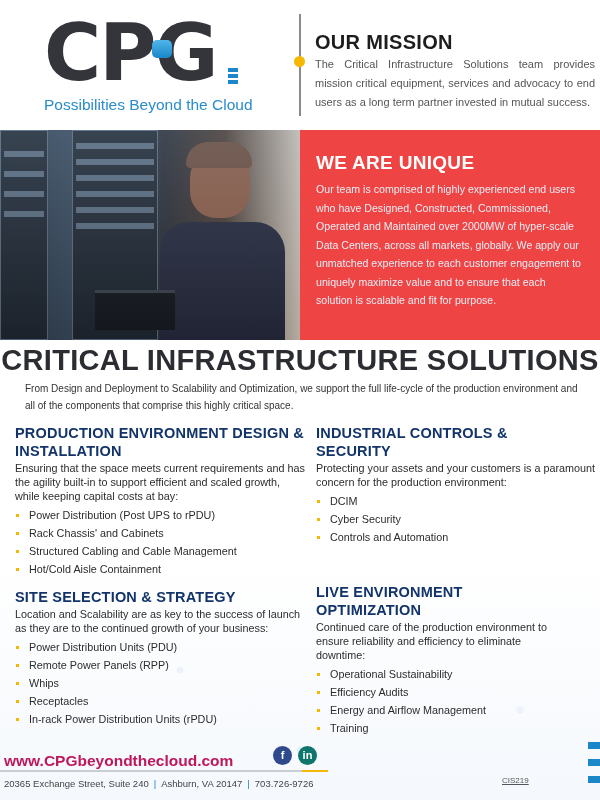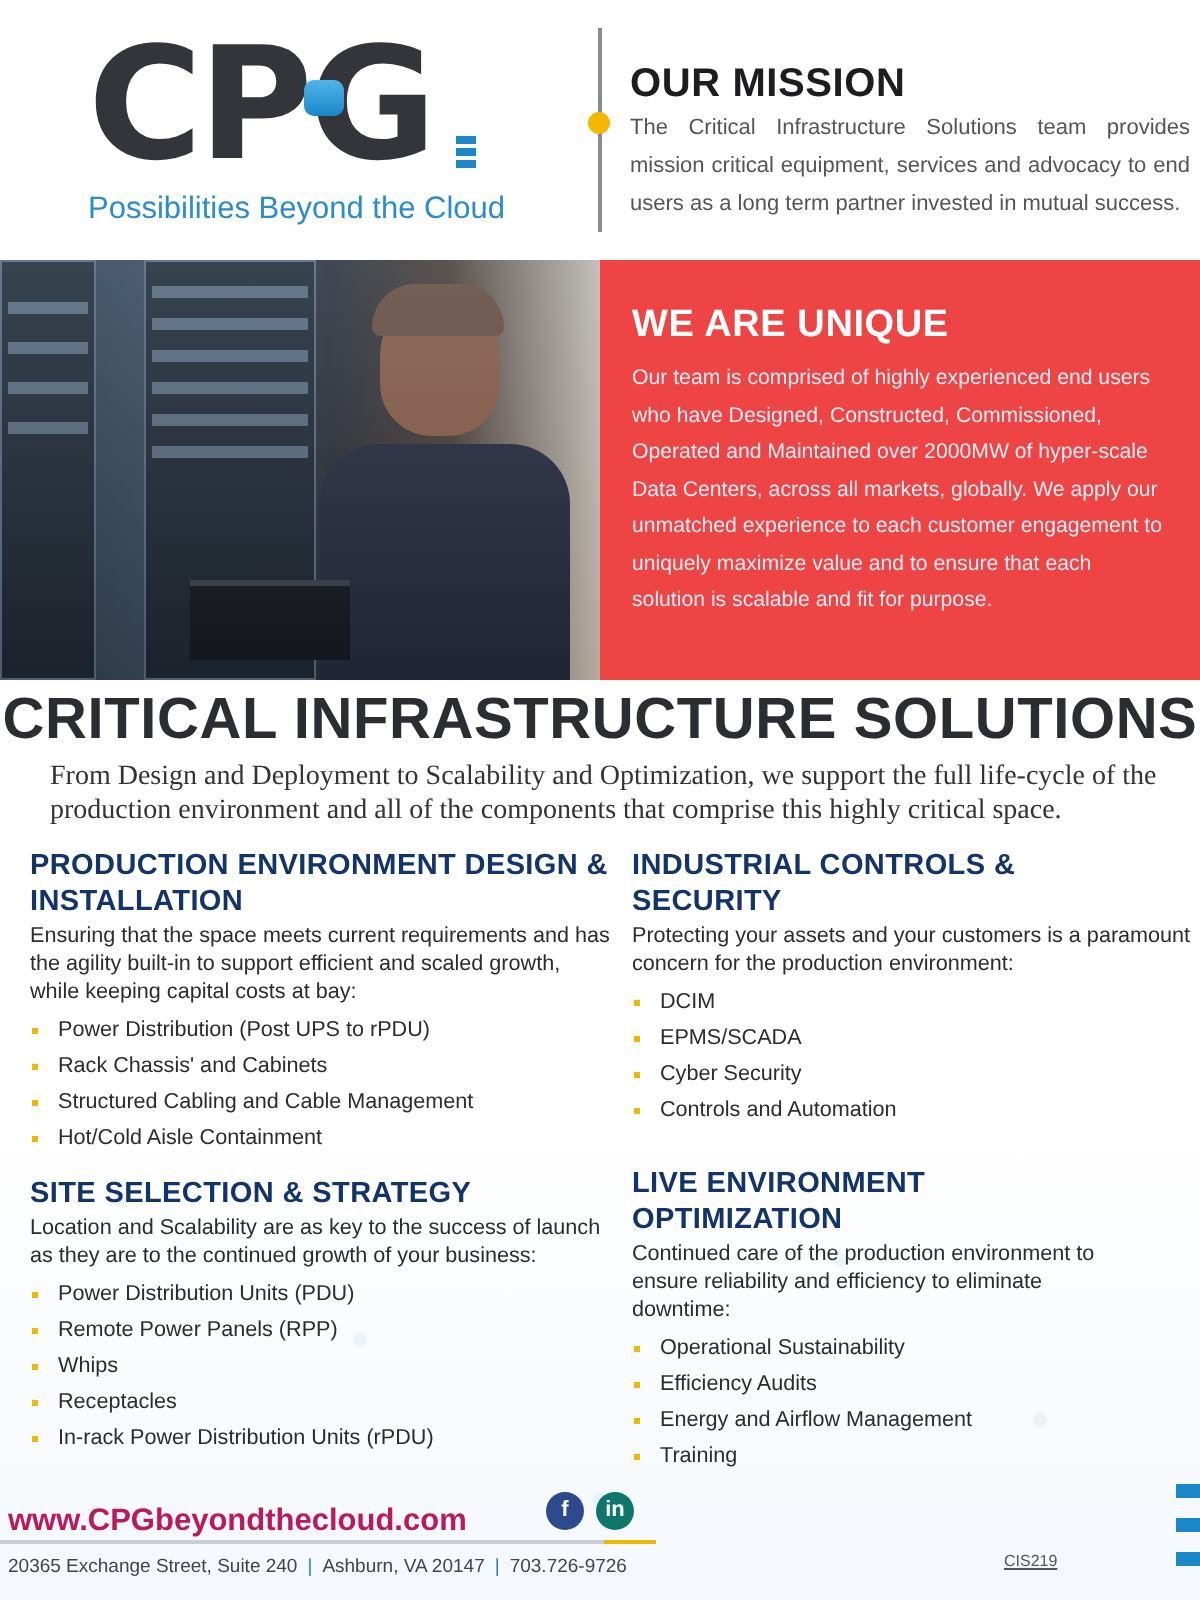--- a/index.html
+++ b/index.html
@@ -66,21 +66,21 @@
   }
   .unique-title { font-size: 19px; color: #ffffff; letter-spacing: 0.3px; margin-bottom: 6px; }
   .unique-text { font-size: 10.6px; line-height: 18.5px; color: #e8edf6; }
 
   
   .cis-title {
     position: absolute; left: 0; top: 344px; width: 600px; text-align: center;
     font-size: 29px; color: #2c2d33; letter-spacing: 0.3px;
   }
   .cis-intro {
-    position: absolute; left: 25px; top: 380px; width: 560px; font-size: 14px; line-height: 17px; color: #333; font-family: Liberation Serif, serif;
+    position: absolute; left: 25px; top: 380px; width: 560px; font-size: 10px; line-height: 17px; color: #333;
   }
 
   
   .col { position: absolute; width: 290px; z-index: 1; }
   .col-left { left: 15px; }
   .col-right { left: 316px; }
   .sec-title { font-size: 14.5px; font-weight: bold; color: #12346a; line-height: 18px; letter-spacing: 0.2px; }
   .sec-desc { font-size: 10.8px; line-height: 14px; color: #2c2c2c; margin-top: 1px; }
   .bullets { list-style: none; margin-top: 3px; }
   .bullets li { position: relative; padding-left: 14px; font-size: 10.8px; line-height: 18px; color: #2c2c2c; }
@@ -165,21 +165,20 @@
     <li><span class="dot"></span><span>Structured Cabling and Cable Management</span></li>
     <li><span class="dot"></span><span>Hot/Cold Aisle Containment</span></li>
   </ul>
 </div>
 
 <div class="col col-right" style="top:424px;width:280px;">
   <h3 class="sec-title" style="width:200px;">INDUSTRIAL CONTROLS &amp; SECURITY</h3>
   <p class="sec-desc">Protecting your assets and your customers is a paramount concern for the production environment:</p>
   <ul class="bullets">
     <li><span class="dot"></span><span>DCIM</span></li>
-    <li><span class="dot"></span><span>EPMS/SCADA</span></li>
     <li><span class="dot"></span><span>Cyber Security</span></li>
     <li><span class="dot"></span><span>Controls and Automation</span></li>
   </ul>
 </div>
 
 <div class="col col-left" style="top:588px;">
   <h3 class="sec-title">SITE SELECTION &amp; STRATEGY</h3>
   <p class="sec-desc">Location and Scalability are as key to the success of launch as they are to the continued growth of your business:</p>
   <ul class="bullets">
     <li><span class="dot"></span><span>Power Distribution Units (PDU)</span></li>

